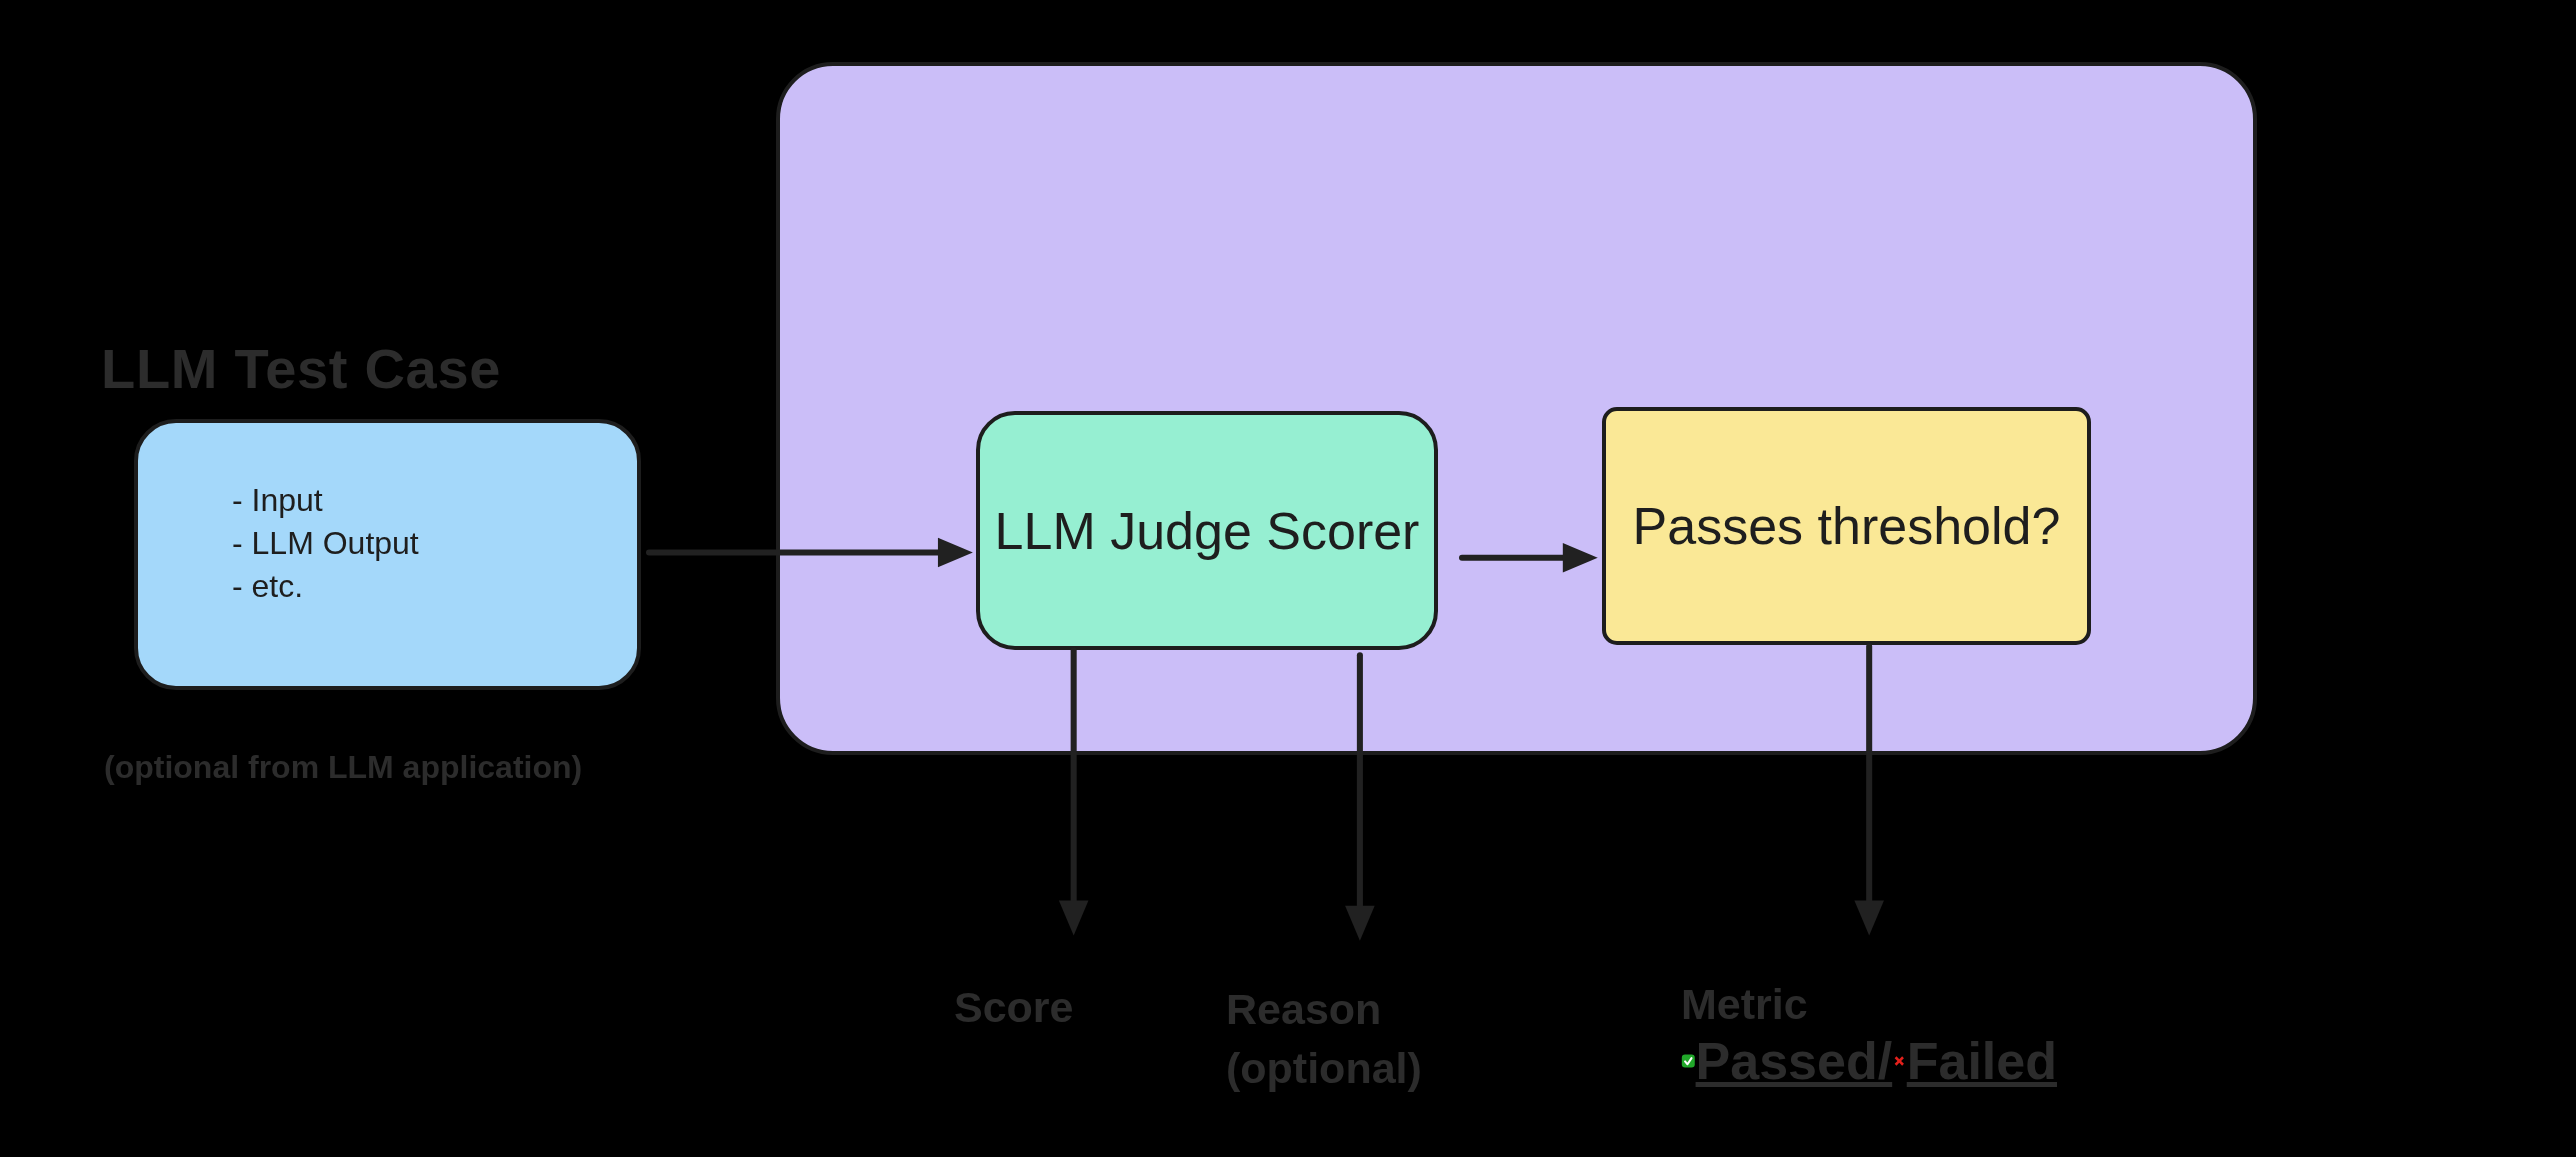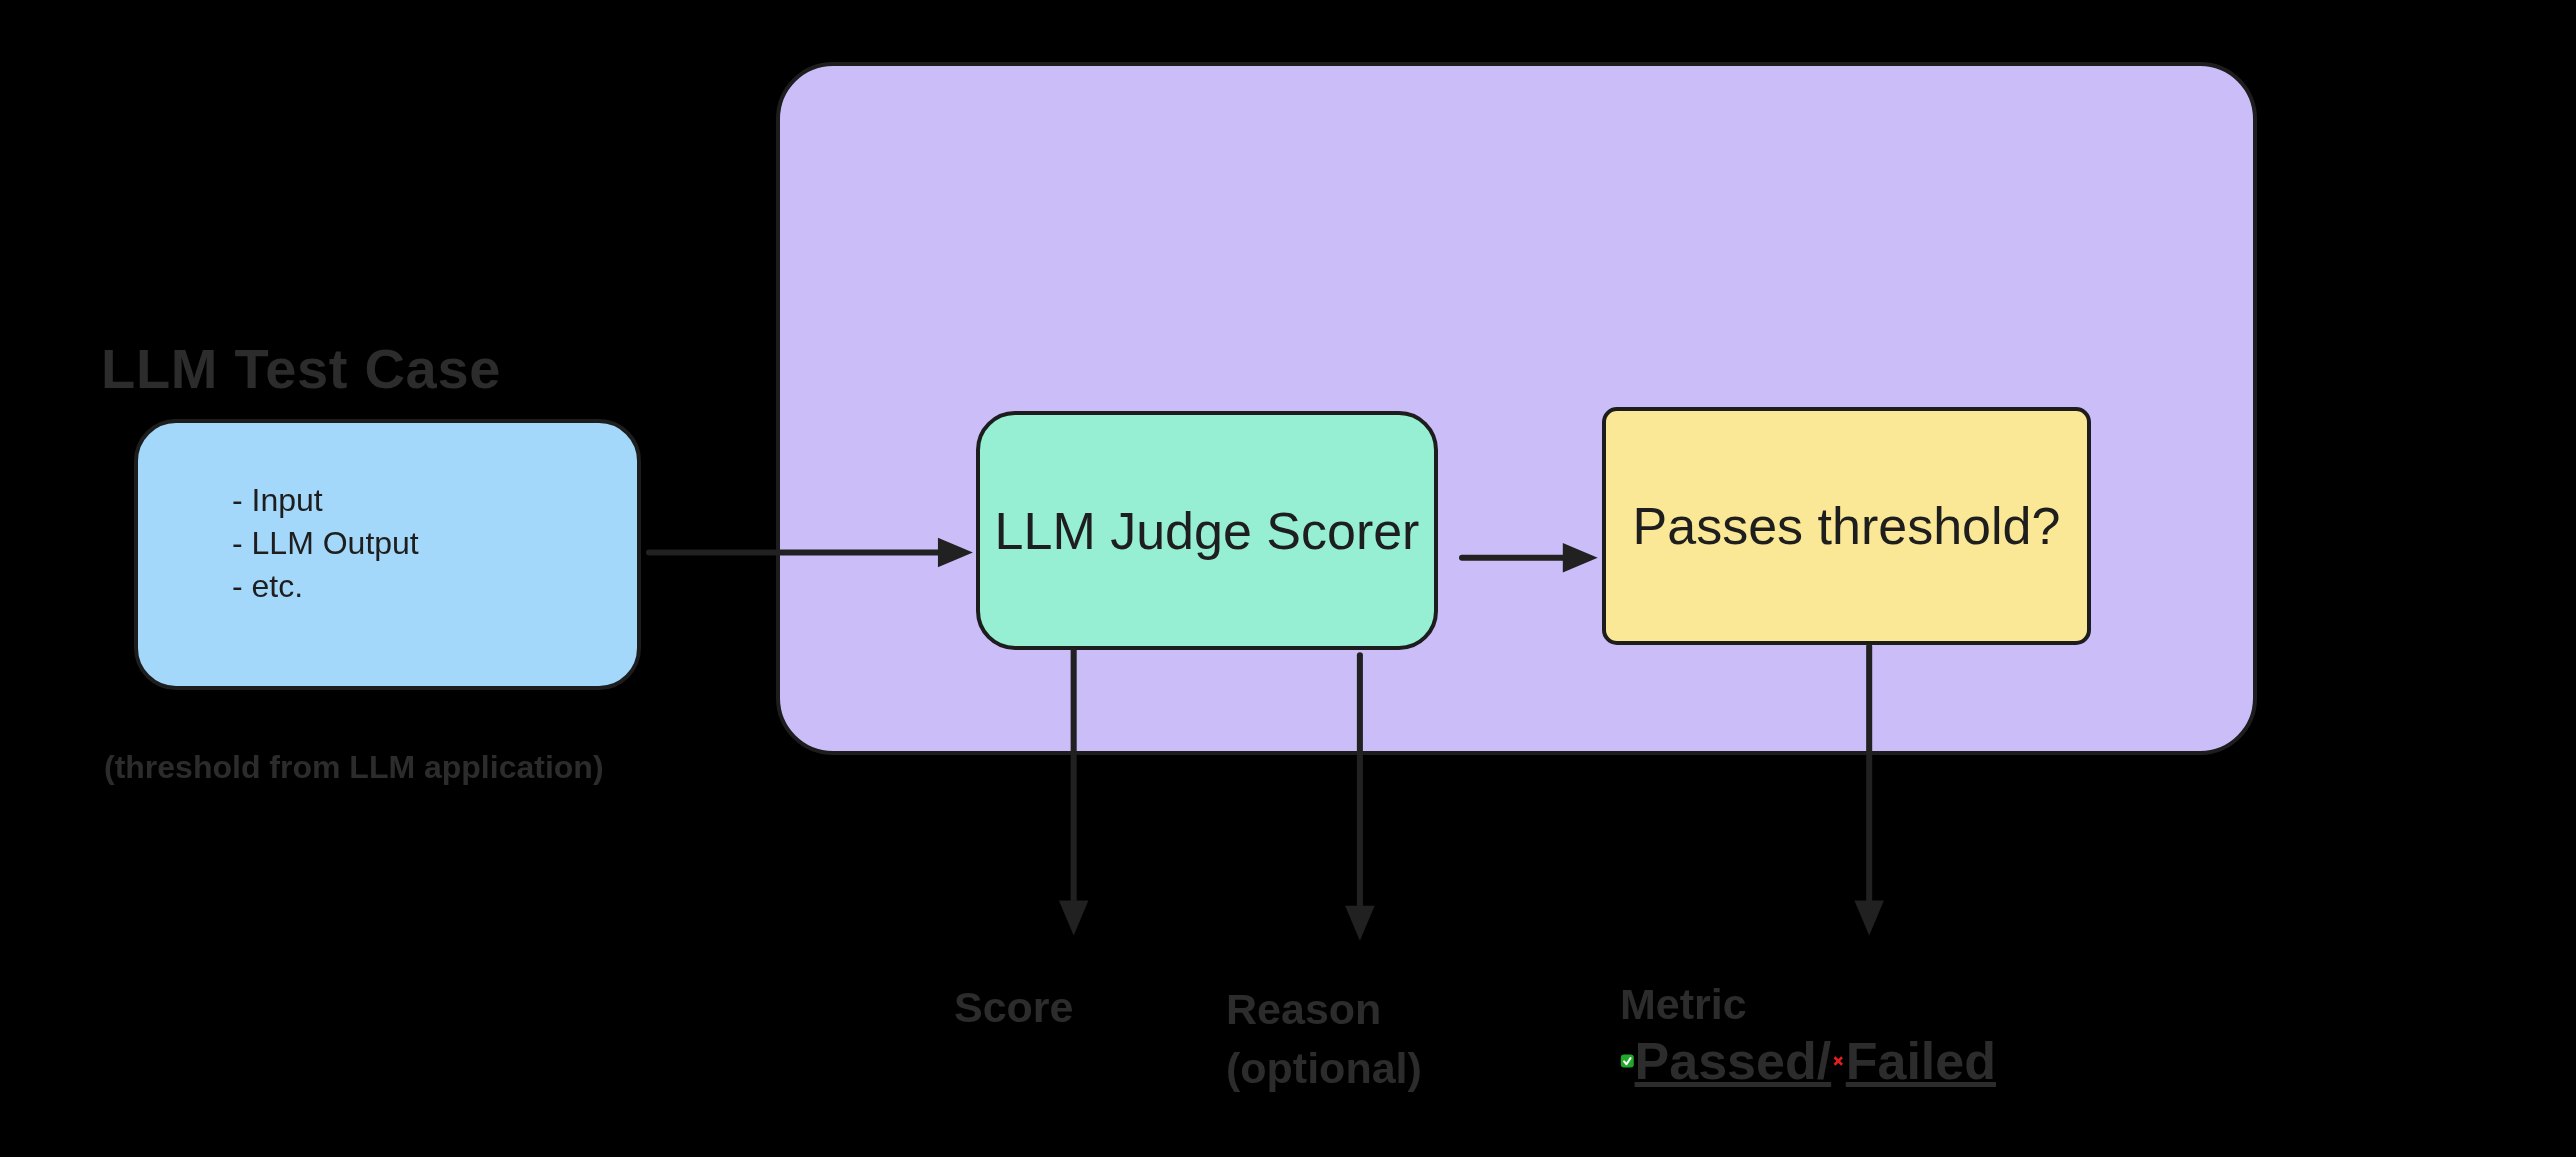--- a/index.html
+++ b/index.html
@@ -77,21 +77,21 @@
 
   .label-score {
     left: 954px; top: 982px; width: 282px;
     font-size: 43px; line-height: 50px;
   }
   .label-reason {
     left: 1226px; top: 980px; width: 282px;
     font-size: 43px; line-height: 59px;
   }
   .label-metric-out {
-    left: 1620px; top: 980px; width: 376px;
+    left: 1681px; top: 980px; width: 376px;
     font-size: 43px; line-height: 48px;
   }
   .result-row {
     display: flex; align-items: center; justify-content: center;
     margin-top: 9.4px;
     font-size: 52px;
     color: var(--dim_text, #2c2c2c);
     text-decoration: underline;
   }
   .result-row .emoji { display: inline-block; }
@@ -115,21 +115,21 @@
 <div id="canvas">
 
   <div class="abs dim-label heading-testcase">LLM Test Case</div>
 
   <div class="abs box box-testcase">
     <div>- Input</div>
     <div>- LLM Output</div>
     <div>- etc.</div>
   </div>
 
-  <div class="abs dim-label caption-testcase">(threshold from LLM application)</div>
+  <div class="abs dim-label caption-testcase">(optional from LLM application)</div>
 
   <div class="abs box box-metric"></div>
 
   <div class="abs box box-inner box-judge">
     <div>LLM Judge Scorer</div>
   </div>
 
   <div class="abs box box-inner box-threshold">
     <div>Passes threshold?</div>
   </div>

